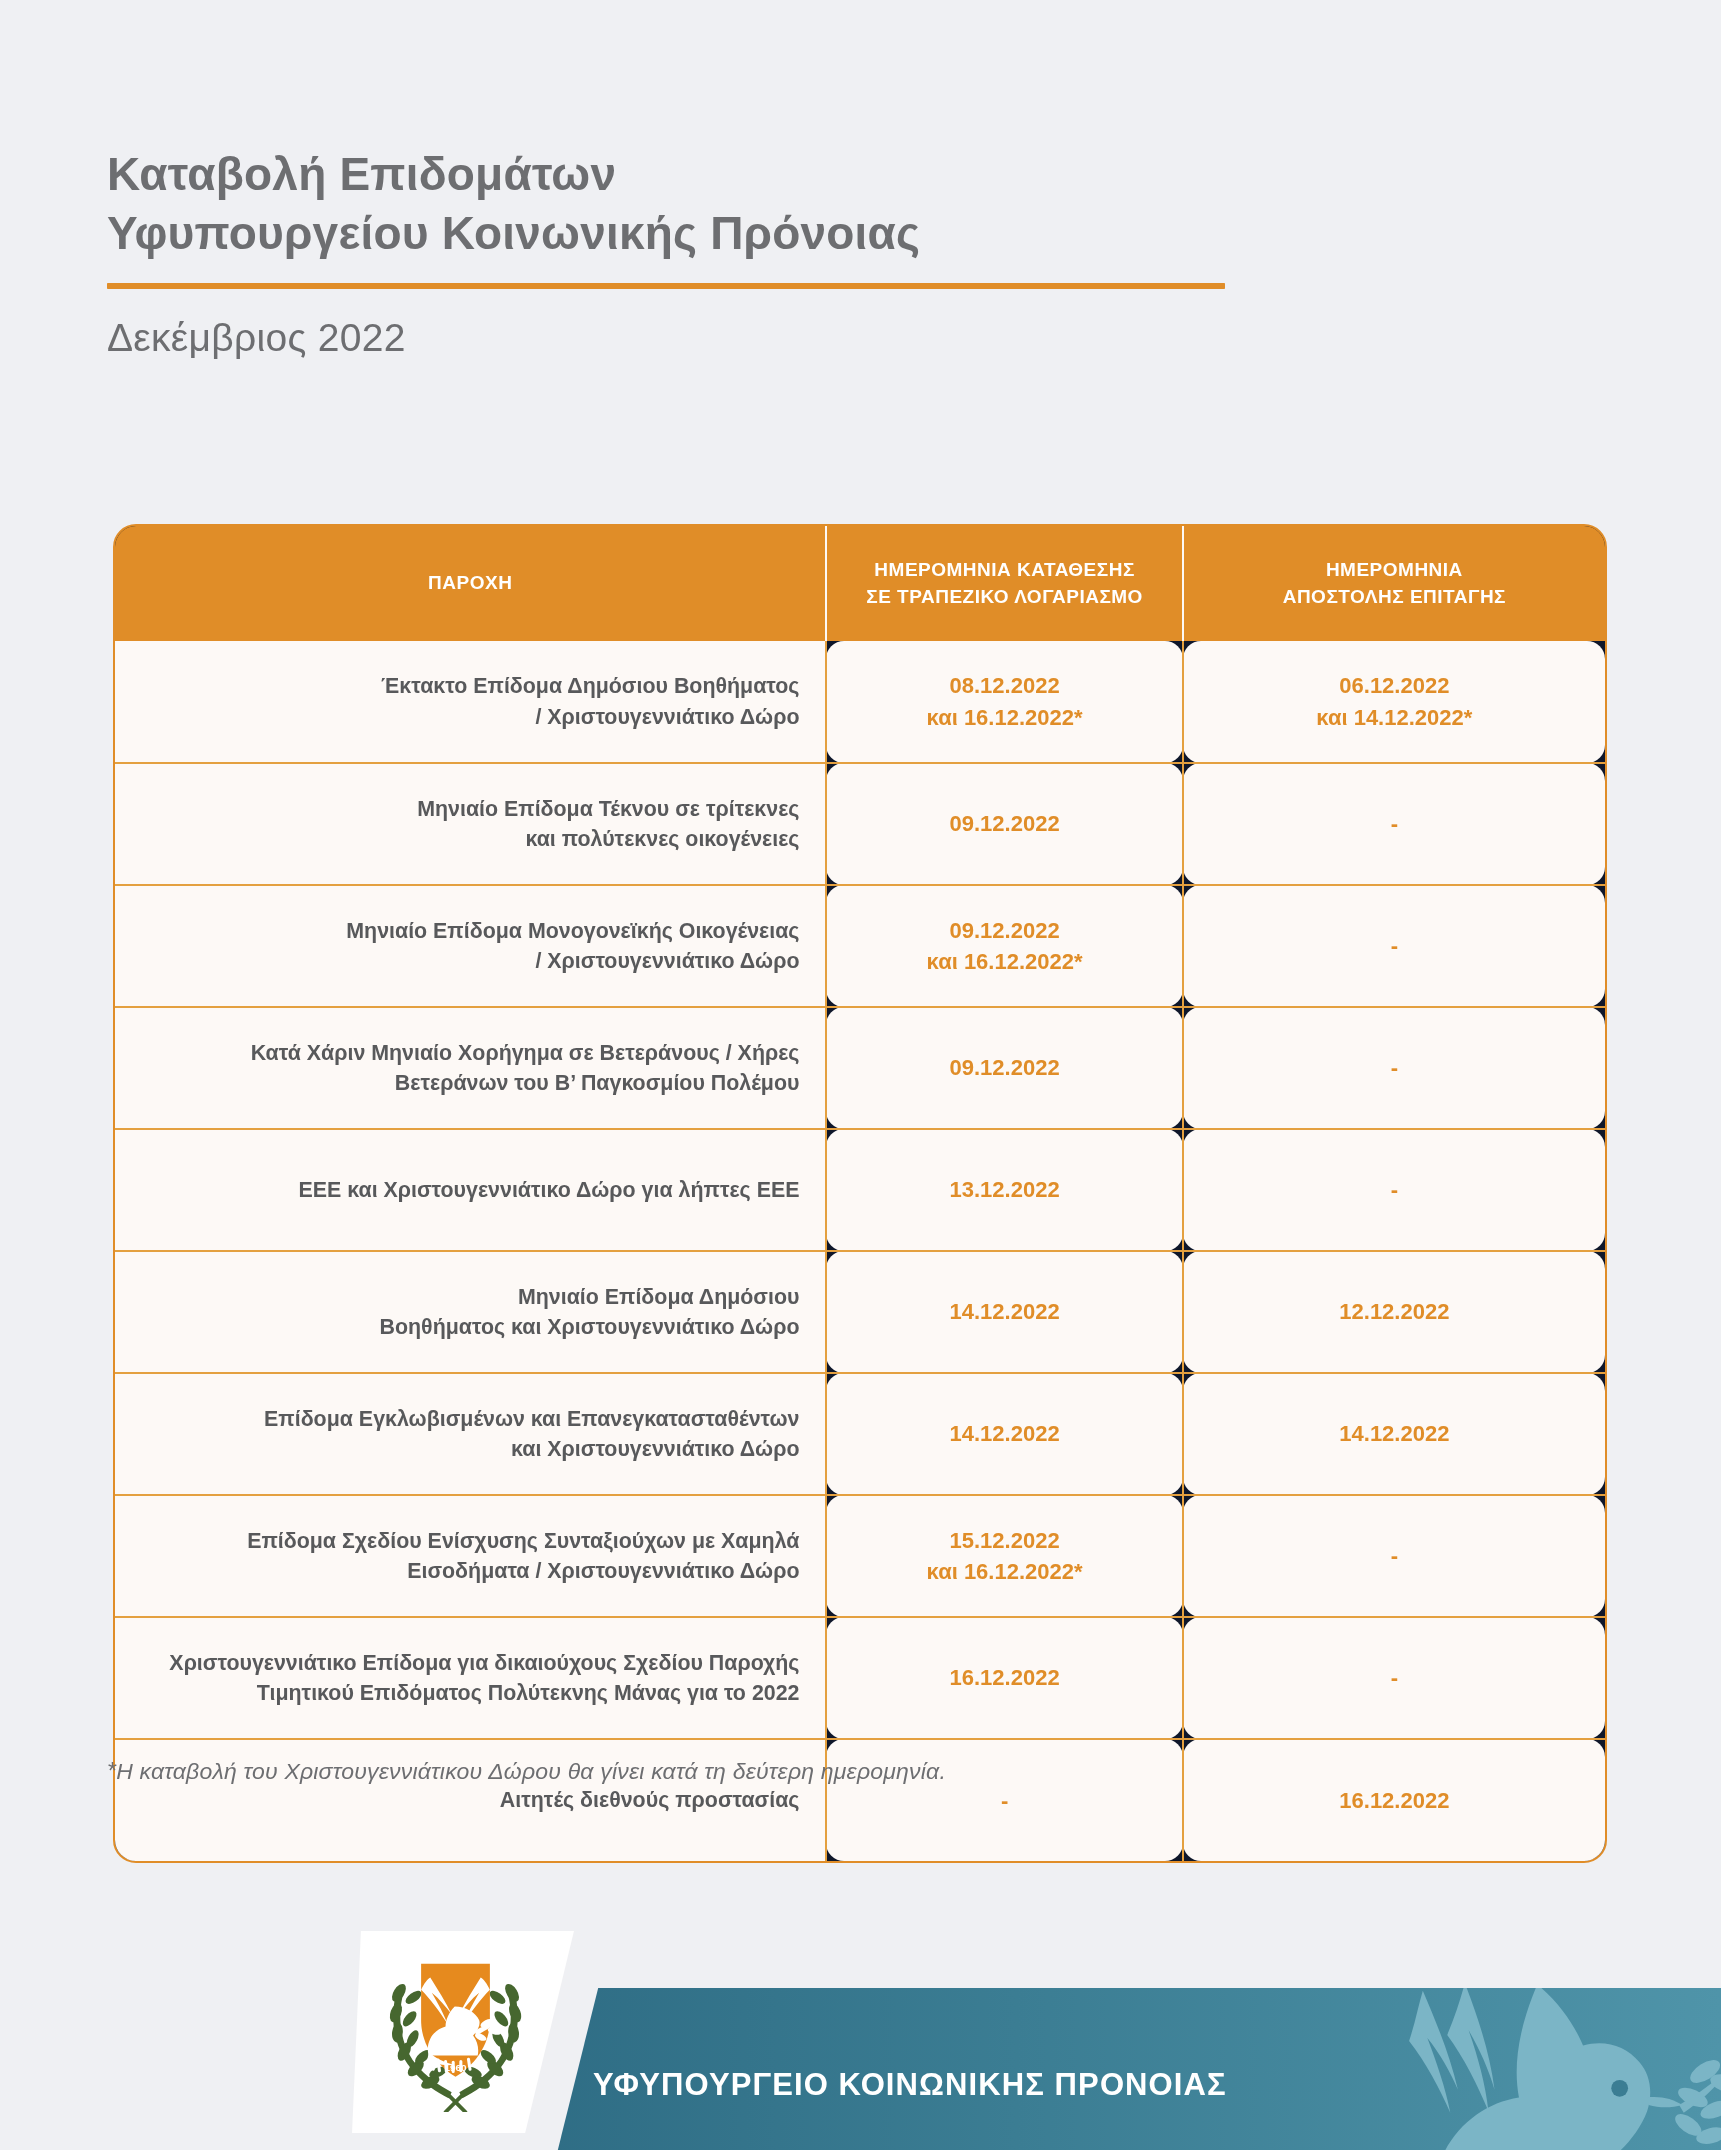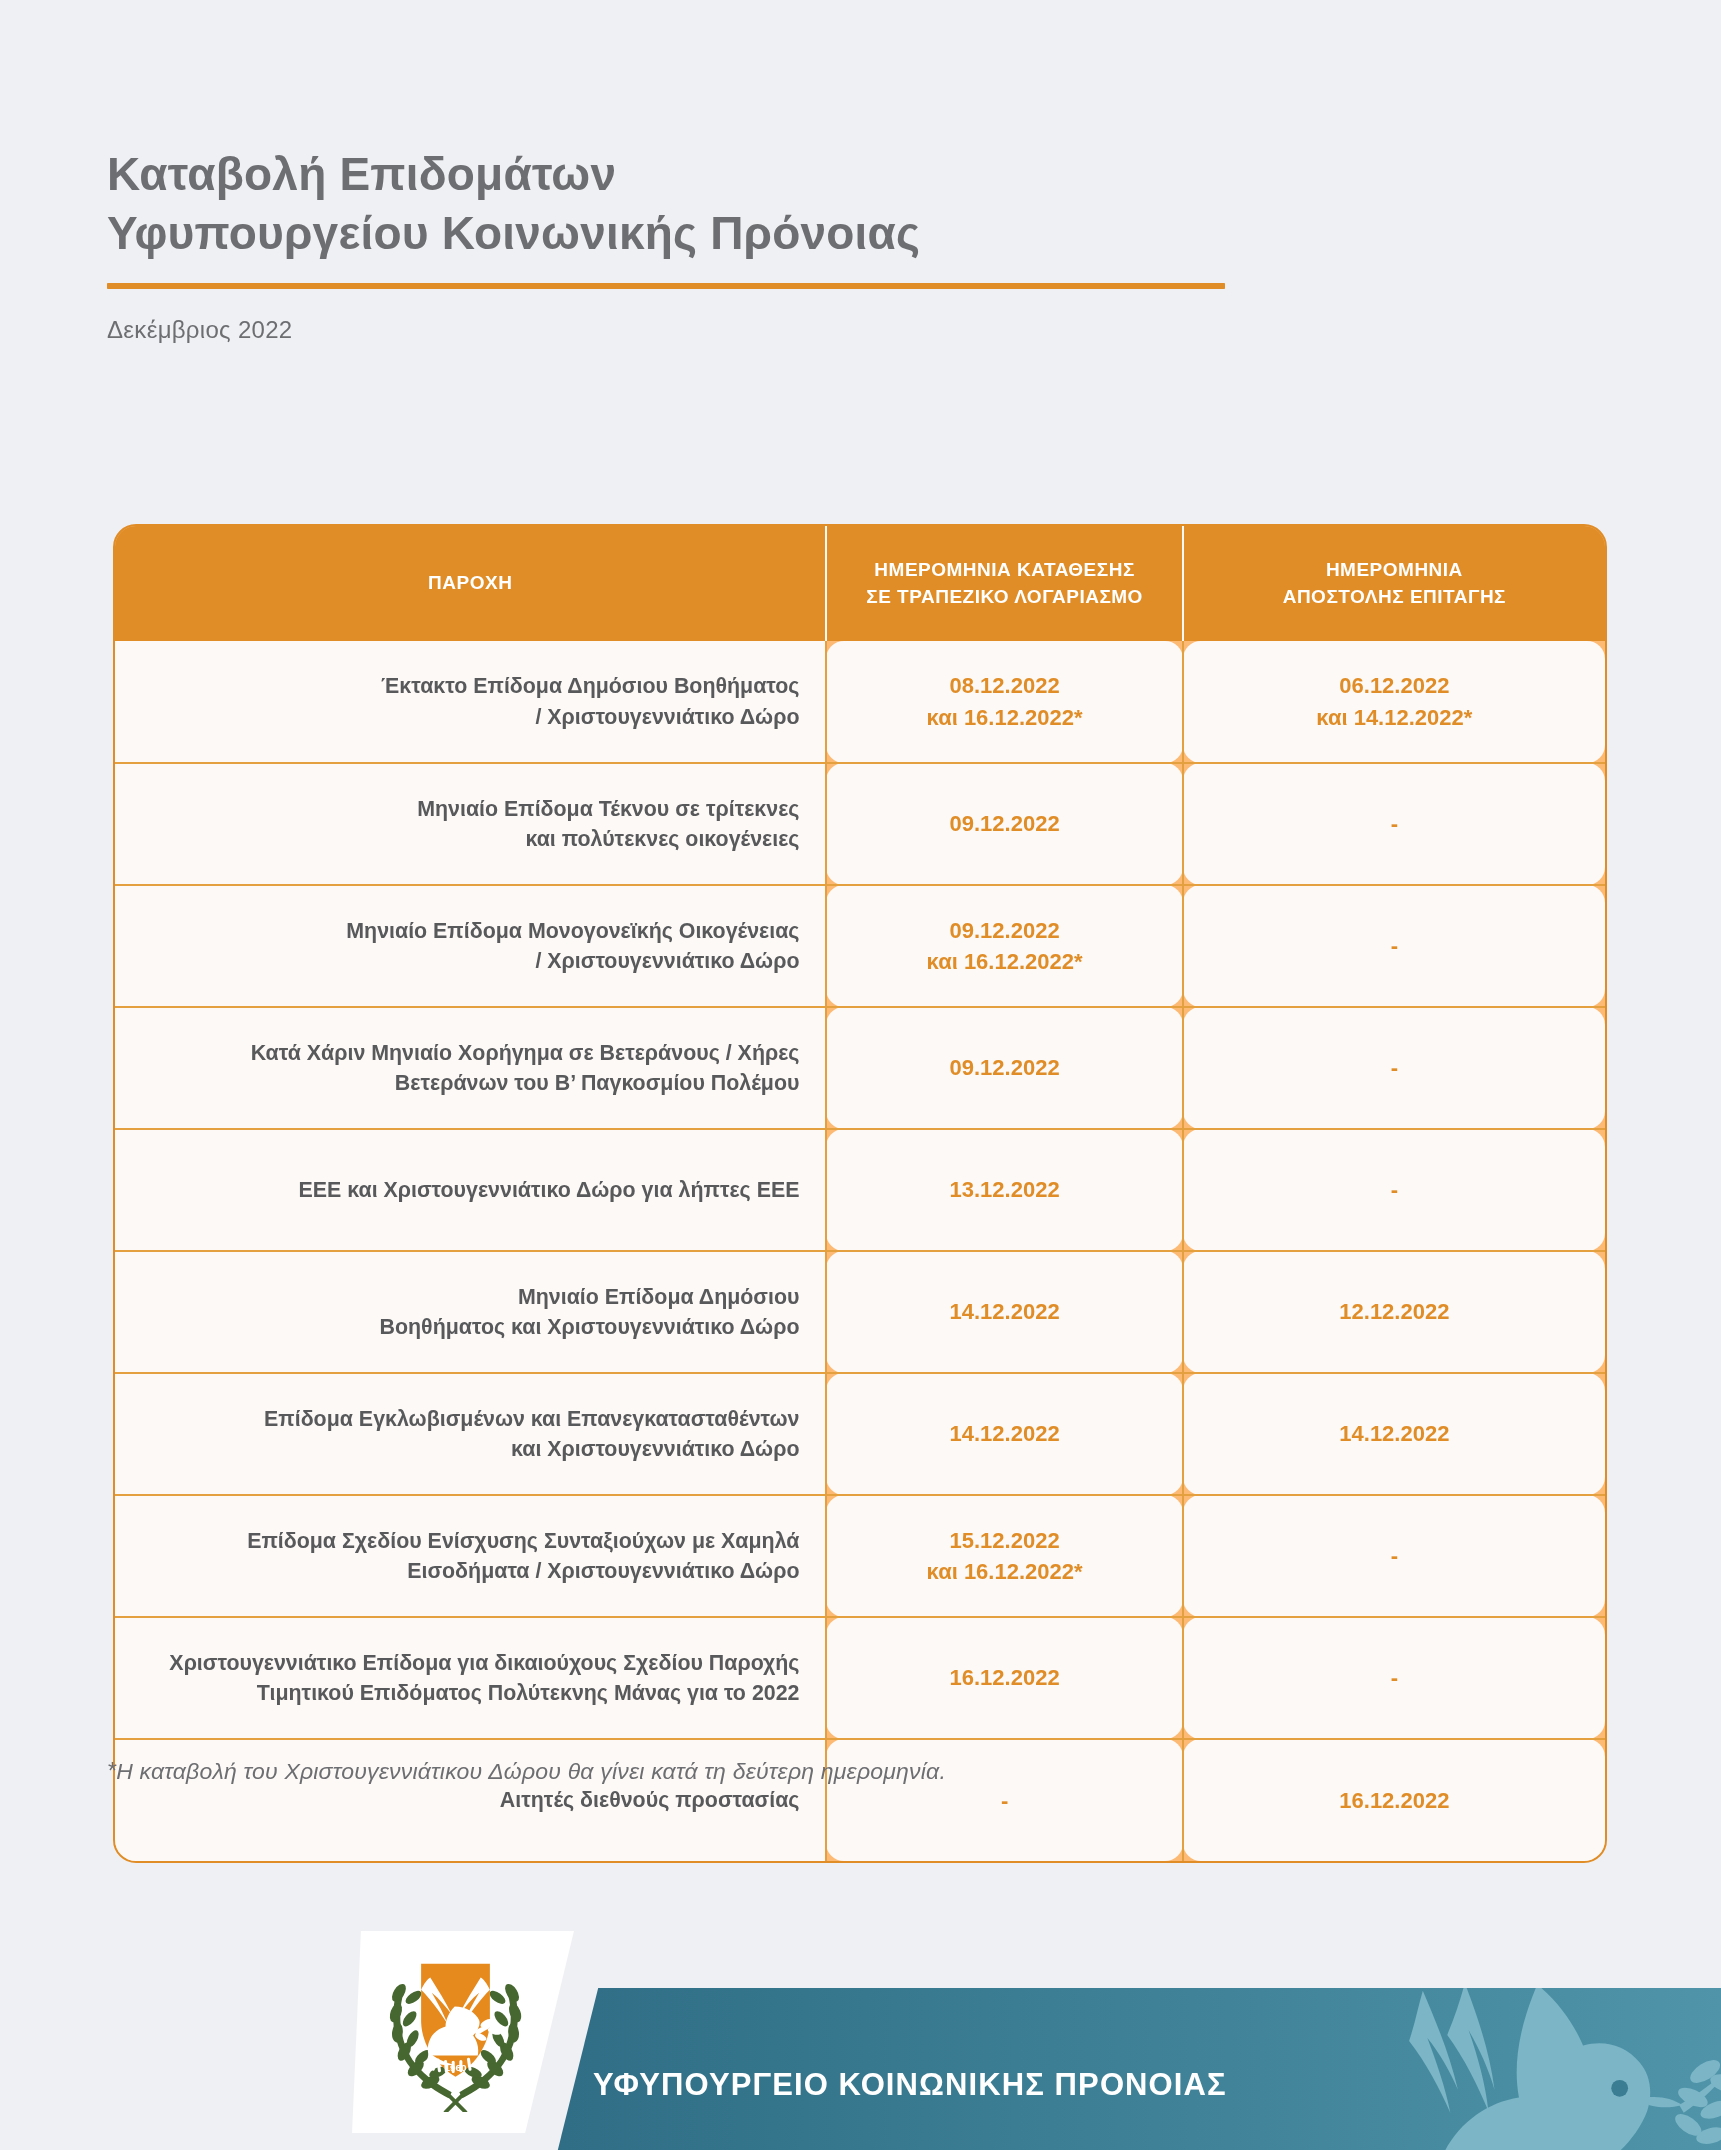--- a/index.html
+++ b/index.html
@@ -39,35 +39,35 @@
   }
   .title-rule {
     margin-top: 20px;
     width: 1118px;
     height: 6.1px;
     background: #e08d28;
     border-radius: 0.8px;
   }
   .subtitle {
     margin-top: 27.5px;
-    font-size: 24px;
+    font-size: 39px;
     color: #6d6e71;
     font-weight: normal;
     letter-spacing: 0.3px;
   }
 
   
   .table-wrap {
     position: absolute;
     left: 113px;
     top: 524px;
     width: 1494px;
     border: 2.3px solid #e08d28;
     border-radius: 23px;
-    background: #fdba74;
+    background: #0f172a;
     box-sizing: border-box;
     overflow: hidden;
   }
   table.payments {
     width: 100%;
     border-collapse: collapse;
     table-layout: fixed;
   }
   table.payments col.c1 { width: 711px; }
   table.payments col.c2 { width: 356px; }

